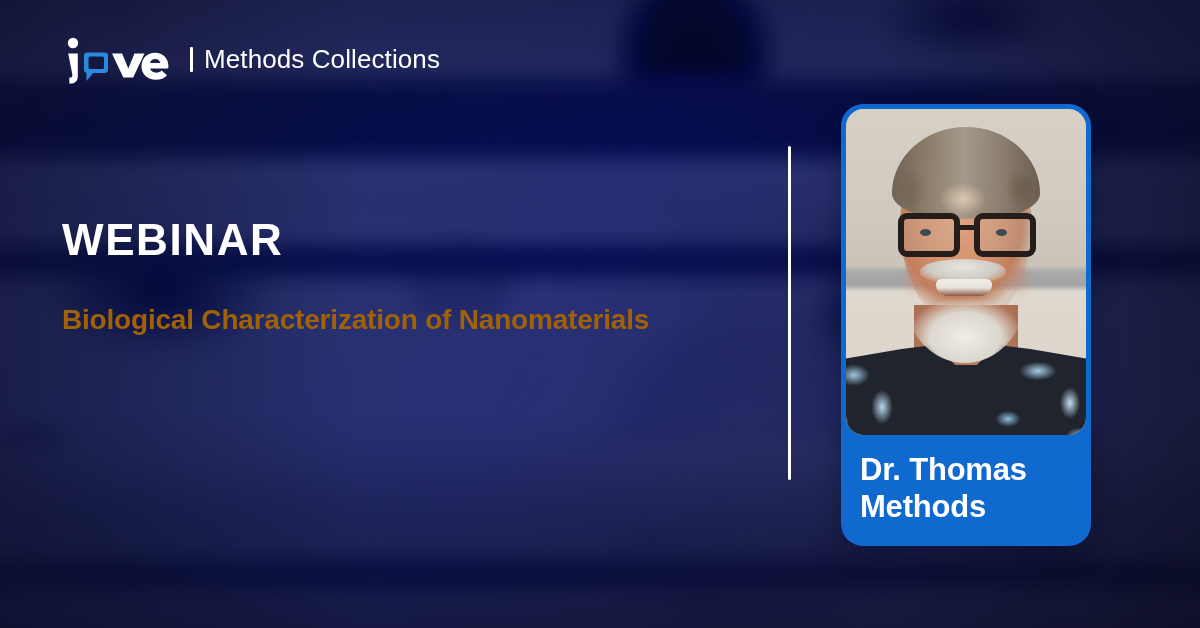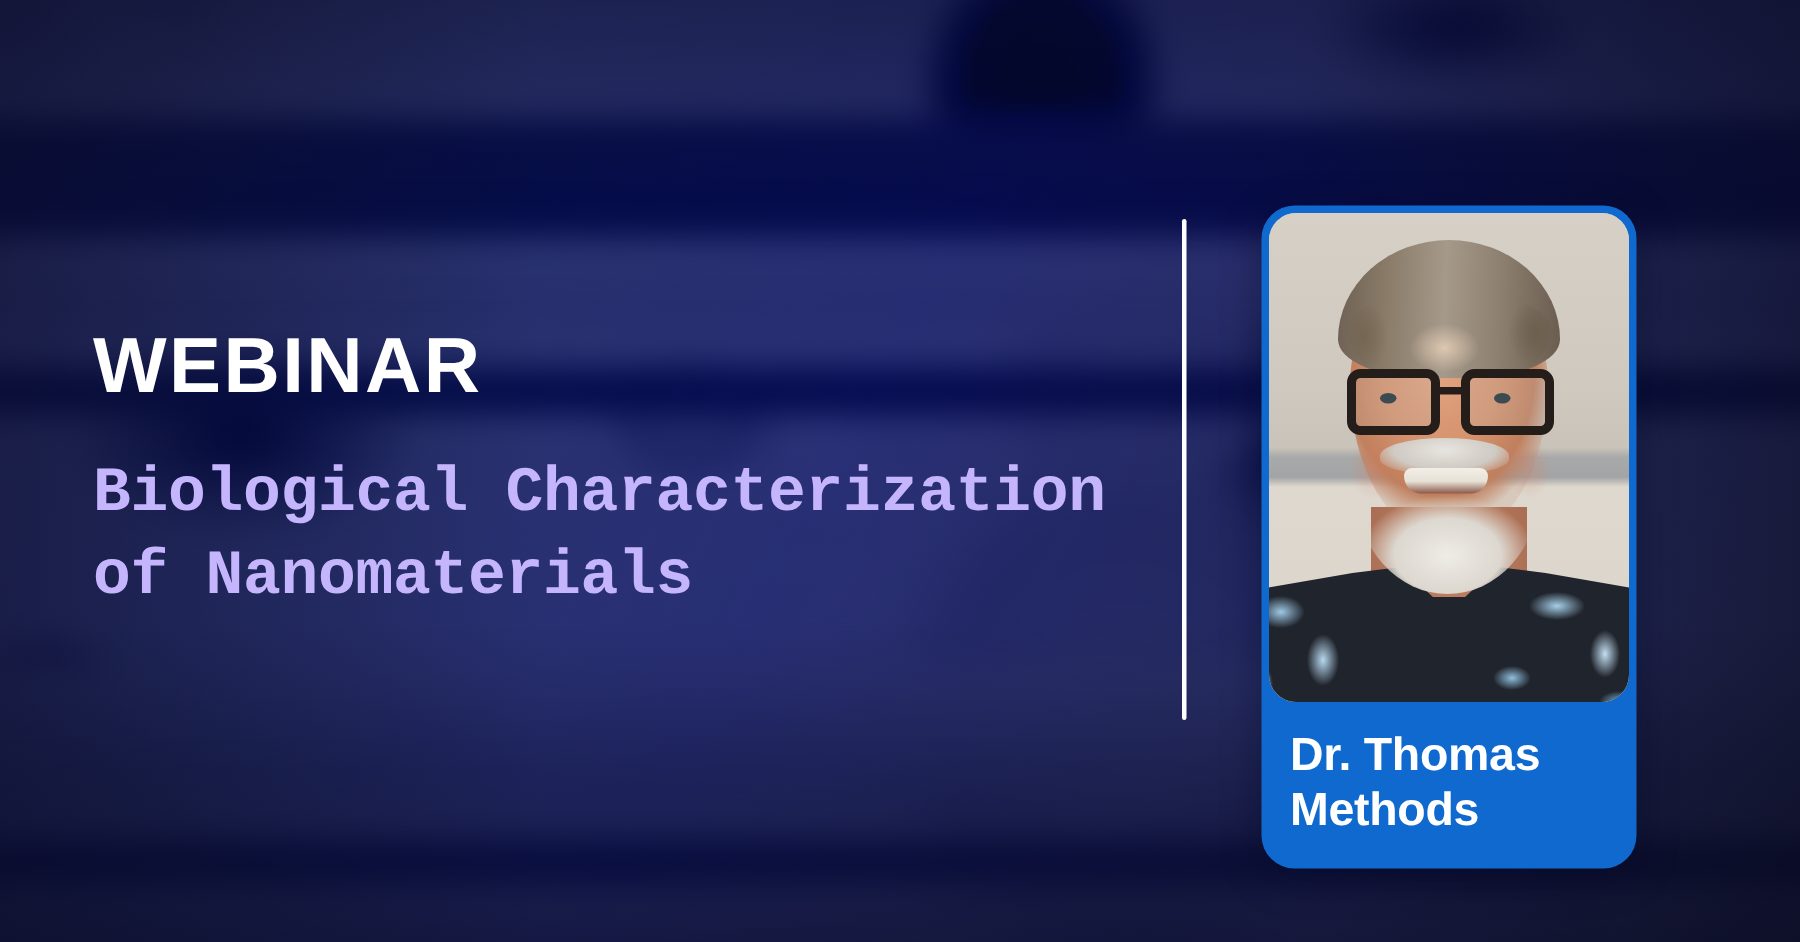--- a/index.html
+++ b/index.html
@@ -141,36 +141,35 @@
     background: #ffffff;
     border-radius: 1px;
   }
 
   
   .eyebrow {
     position: absolute;
     left: 62px;
     top: 218px;
     color: #ffffff;
-    font-size: 52px;
+    font-size: 44px;
     font-weight: bold;
     letter-spacing: 1.6px;
     line-height: 1;
   }
   .headline {
     position: absolute;
     left: 62px;
     top: 302px;
     width: 690px;
-    color: #c4b5fd;
-    font-size: 42px;
+    color: #a16207;
+    font-size: 28px;
     font-weight: bold;
     line-height: 1.30;
     letter-spacing: -0.2px;
-    font-family: Liberation Mono, monospace;
   }
 
   
   .rule {
     position: absolute;
     left: 788px;
     top: 146px;
     width: 3px;
     height: 334px;
     background: #ffffff;
@@ -181,21 +180,20 @@
   .speaker-card {
     position: absolute;
     left: 841px;
     top: 104px;
     width: 250px;
     height: 442px;
     background: #1069ce;
     border-radius: 22px;
     overflow: hidden;
     box-shadow: 0 6px 26px rgba(4,8,36,0.40);
-    margin-top: 33px;
   }
   .photo-frame {
     position: absolute;
     left: 5px;
     top: 5px;
     width: 240px;
     height: 326px;
     border-radius: 18px;
     overflow: hidden;
     background: #cfc8bd;
@@ -341,20 +339,47 @@
 <body>
 
 <div class="banner">
 
   <div class="bg-photo"></div>
   <div class="bg-struct"></div>
   <div class="bg-tint"></div>
   <div class="bg-tint2"></div>
   <div class="bg-vignette"></div>
 
+  <div class="header">
+    <div class="logo">
+      <svg width="108" height="48" viewBox="0 0 108 48" aria-hidden="true">
+
+        <circle cx="11" cy="7" r="5.2" fill="#ffffff"></circle>
+        <path d="M6.2 17.5 h9.6 v22.4 c0 5.6 -3.4 7.9 -8.5 7.6 l0 -5.9 c2.1 0.2 3.1 -0.6 3.1 -2.9 z" fill="#ffffff"></path>
+
+        <g>
+          <rect x="22" y="16.5" width="24" height="20.5" rx="3.4" fill="#2a8ae0"></rect>
+          <path d="M24.5 36 l0 9 l7.5 -9 z" fill="#2a8ae0"></path>
+          <rect x="26.5" y="20.5" width="15.5" height="12.5" rx="1.6" fill="#14173f"></rect>
+        </g>
+
+        <path d="M50 17.5 h10.1 l6.2 15.1 l6.2 -15.1 h10 l-11.3 24.1 h-9.9 z" fill="#ffffff"></path>
+
+        <path d="M93.1 16.7 c7.9 0 13.3 5.6 13.3 13.3 c0 0.9 -0.1 1.9 -0.2 2.6 h-18.1
+                 c0.8 2.7 3 4.1 6 4.1 c2.3 0 4.2 -0.8 5.5 -2.1 l5.4 4.6
+                 c-2.6 3 -6.4 4.6 -11.1 4.6 c-8.5 0 -14.4 -5.5 -14.4 -13.5
+                 c0 -8 5.7 -13.6 13.6 -13.6 z
+                 M88 26.9 h10.3 c-0.6 -2.6 -2.5 -4 -5.1 -4 c-2.6 0 -4.5 1.4 -5.2 4 z" fill="#ffffff"></path>
+      </svg>
+    </div>
+    <div class="header-divider-text">
+      <span class="pipe"></span>
+      <span>Methods Collections</span>
+    </div>
+  </div>
 
   <div class="eyebrow">WEBINAR</div>
   <h1 class="headline">Biological Characterization of Nanomaterials</h1>
 
   <div class="rule"></div>
 
   <div class="speaker-card">
     <div class="photo-frame">
       <div class="portrait">
         <div class="wall"></div>

